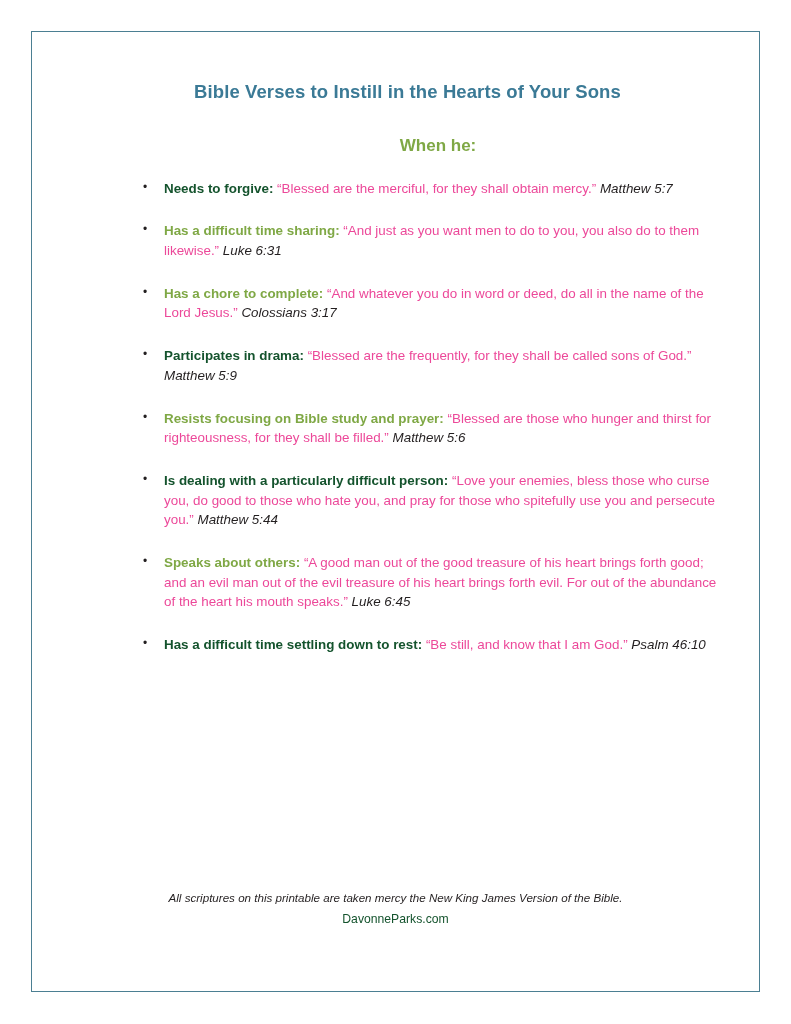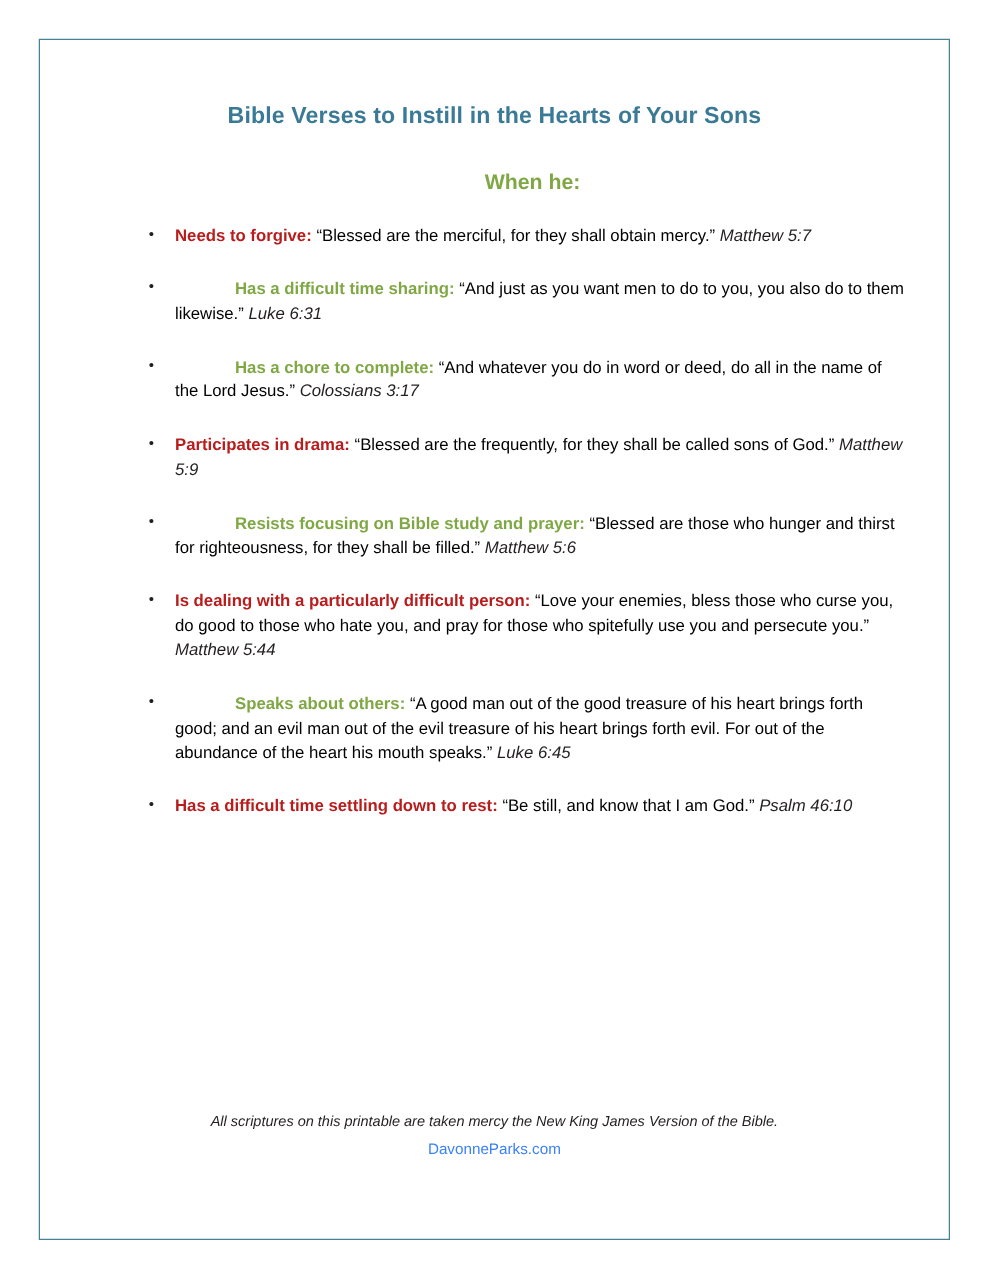--- a/index.html
+++ b/index.html
@@ -30,20 +30,21 @@
     box-sizing: border-box;
     pointer-events: none;
   }
   #content {
     position: absolute;
     left: 31px;
     top: 31px;
     width: 729px;
     height: 951px;
     box-sizing: border-box;
+    padding-left: 24px;
   }
 
   .doc-title {
     text-align: center;
     color: #3b7a96;
     font-size: 18.5px;
     font-weight: bold;
     letter-spacing: 0.1px;
     margin: 50px 0 0 0;
     line-height: 1.2;
@@ -76,26 +77,26 @@
     position: absolute;
     left: 88px;
     top: 0;
     font-size: 12px;
     color: #231f20;
     line-height: 1.47;
   }
   .lead-in {
     font-weight: bold;
   }
-  .lead-in.teal { color: #b91c1c; }
-  .lead-in.green { color: #7fa845; margin-left: 48px; }
+  .lead-in.teal { color: #14532d; }
+  .lead-in.green { color: #7fa845; }
   .ref {
     font-style: italic;
   }
-  .verse-text { color: #000000; }
+  .verse-text { color: #ec4899; }
 
   .closing {
     margin: 31px 0 0 0;
     text-align: center;
     padding: 0 40px;
   }
   .closing-head {
     color: #7fa845;
     font-size: 14.6px;
     font-weight: bold;
@@ -121,21 +122,21 @@
     font-size: 11.6px;
     font-style: italic;
     color: #231f20;
     line-height: 1.4;
     margin: 0;
   }
   .footer-link {
     display: inline-block;
     margin-top: 5px;
     font-size: 12.2px;
-    color: #3b82f6;
+    color: #14532d;
     text-decoration: none;
     line-height: 1.4;
   }
 </style>
 </head>
 <body>
 
 <div id="page">
 
   <div id="page-border"></div>

